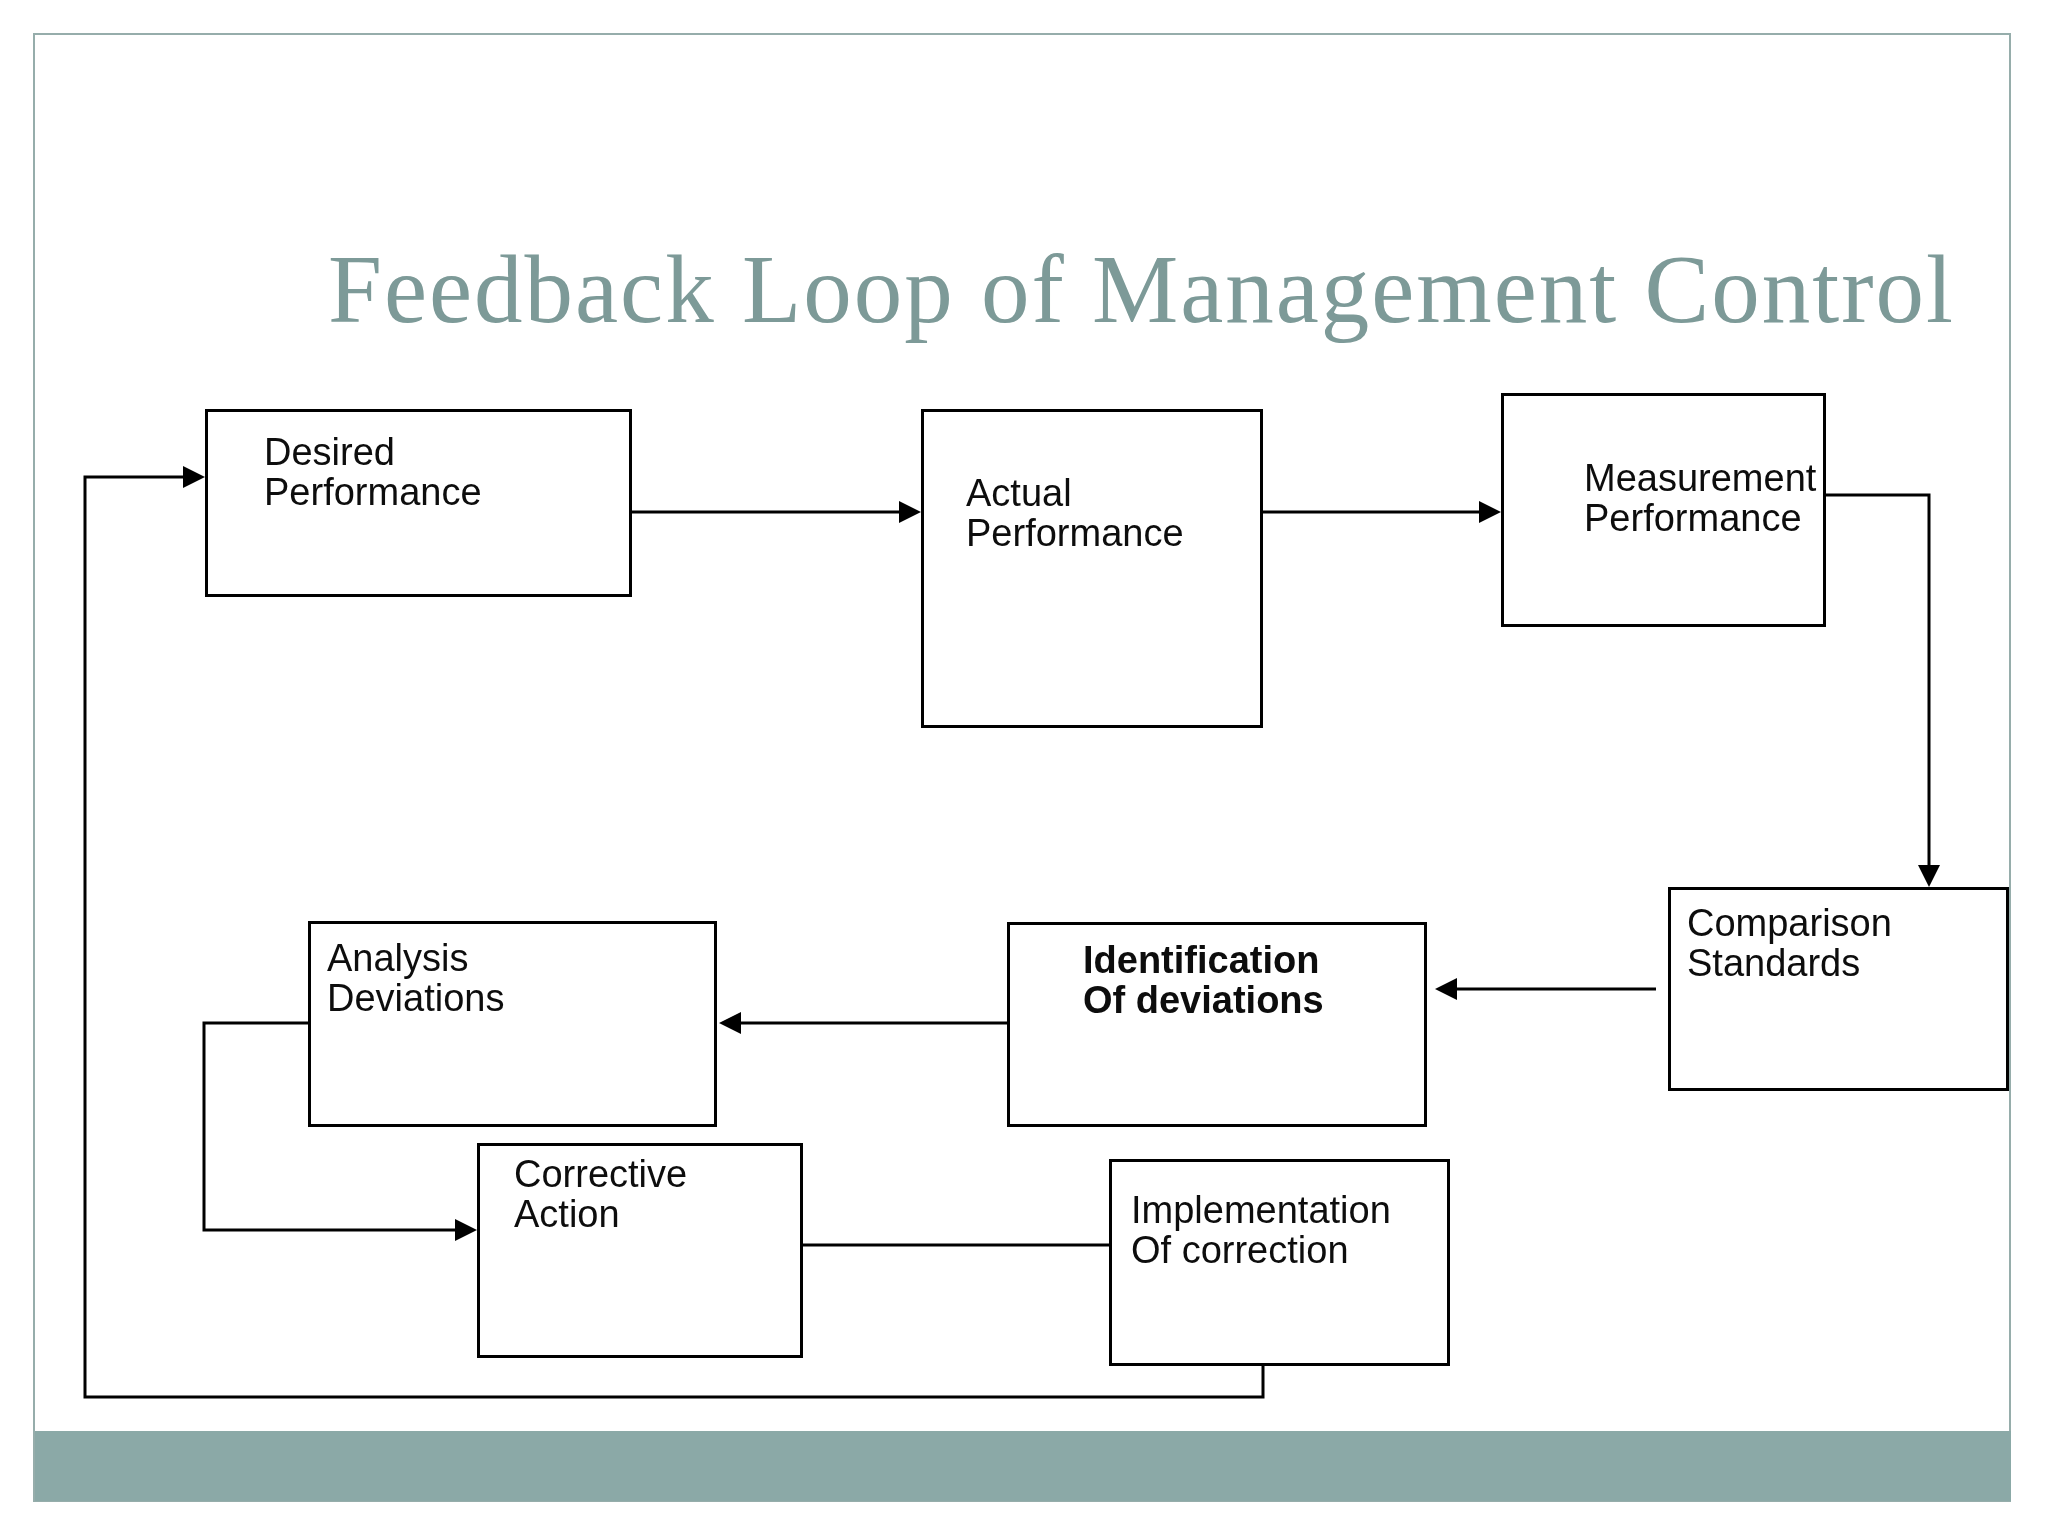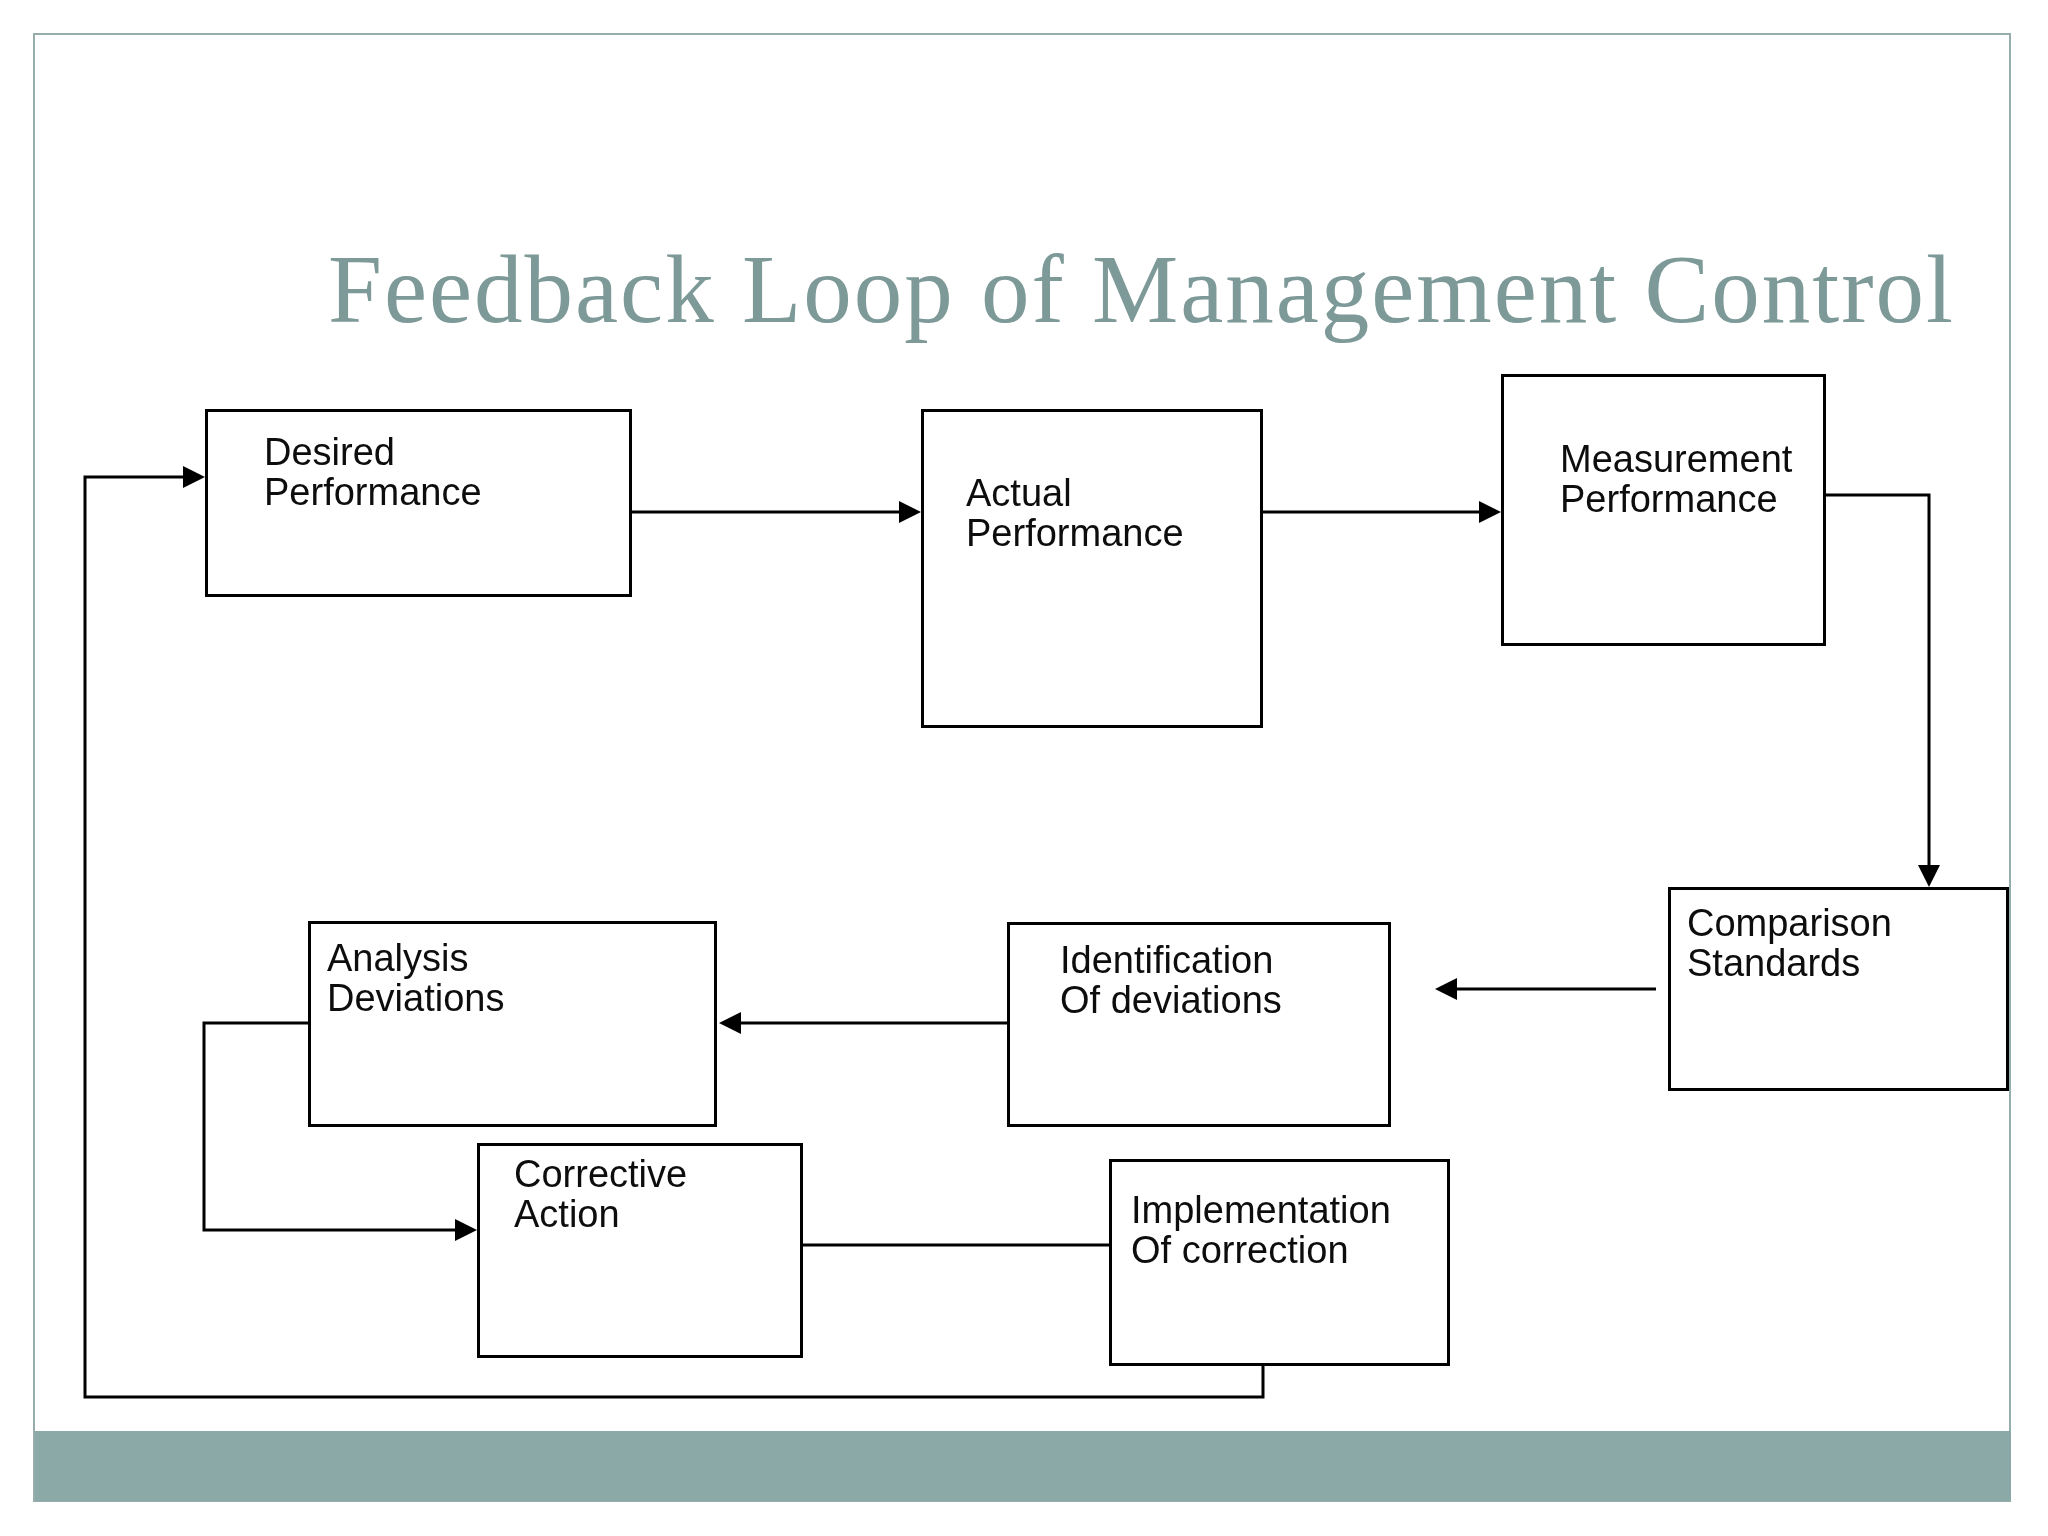--- a/index.html
+++ b/index.html
@@ -55,23 +55,23 @@
     border: 3px solid #000000;
     background: #ffffff;
     color: #0d0d0d;
     font-size: 38px;
     line-height: 40px;
   }
   .box span { display: block; white-space: nowrap; }
 
   .box-desired        { left: 205px;  top: 409px;  width: 427px; height: 188px; padding: 20px 0 0 56px; }
   .box-actual         { left: 921px;  top: 409px;  width: 342px; height: 319px; padding: 61px 0 0 42px; }
-  .box-measurement    { left: 1501px; top: 374px;  width: 325px; height: 272px; padding: 62px 0 0 56px; }
+  .box-measurement    { left: 1501px; top: 393px;  width: 325px; height: 234px; padding: 62px 0 0 80px; }
   .box-comparison     { left: 1656px; top: 887px;  width: 341px; height: 204px; padding: 13px 0 0 16px; margin-left: 12px; }
-  .box-identification { left: 1007px; top: 922px;  width: 384px; height: 205px; padding: 15px 0 0 50px; }
+  .box-identification { left: 1007px; top: 922px;  width: 420px; height: 205px; padding: 15px 0 0 73px; font-weight: bold; }
   .box-analysis       { left: 308px;  top: 921px;  width: 409px; height: 206px; padding: 14px 0 0 16px; }
   .box-corrective     { left: 477px;  top: 1143px; width: 326px; height: 215px; padding: 8px 0 0 34px; }
   .box-implementation { left: 1109px; top: 1159px; width: 341px; height: 207px; padding: 28px 0 0 19px; }
 </style>
 </head>
 <body>
 
 <div class="slide">
 
   <div class="frame"></div>

